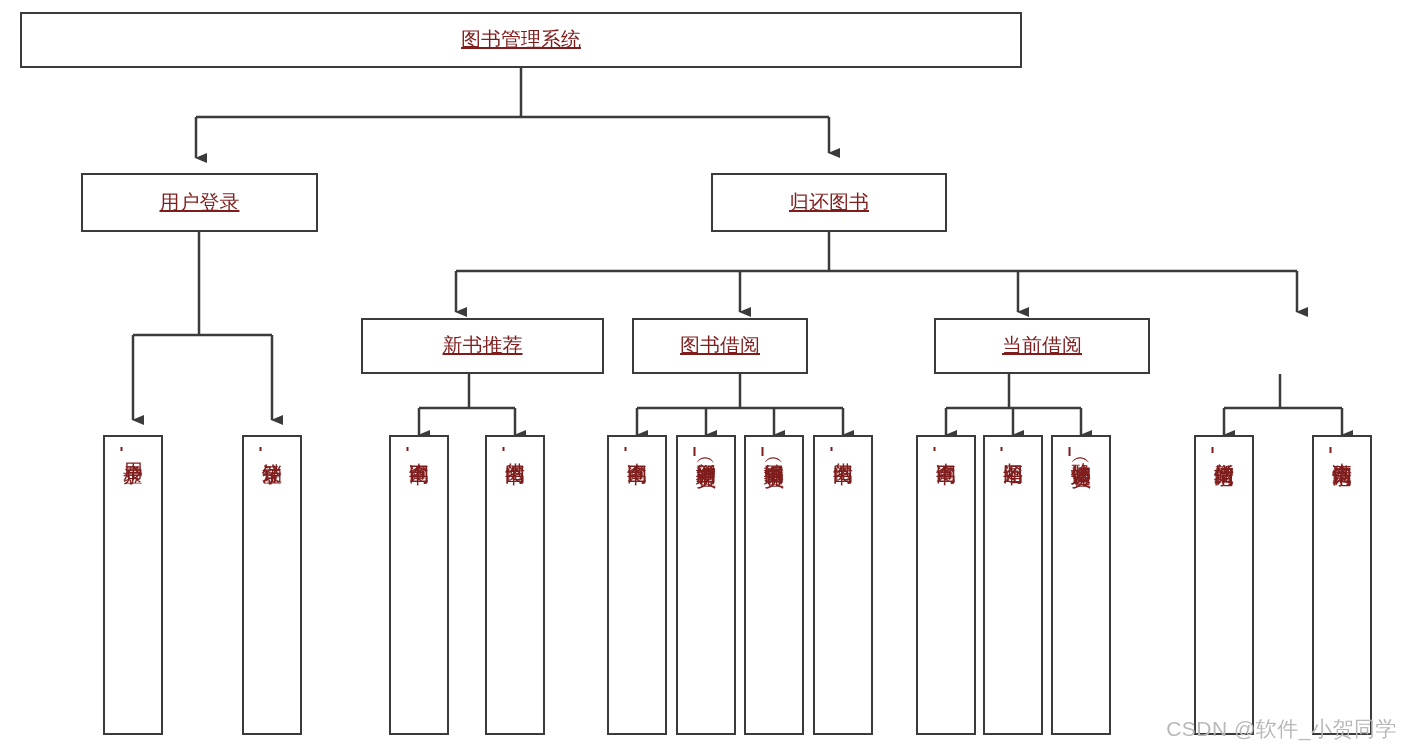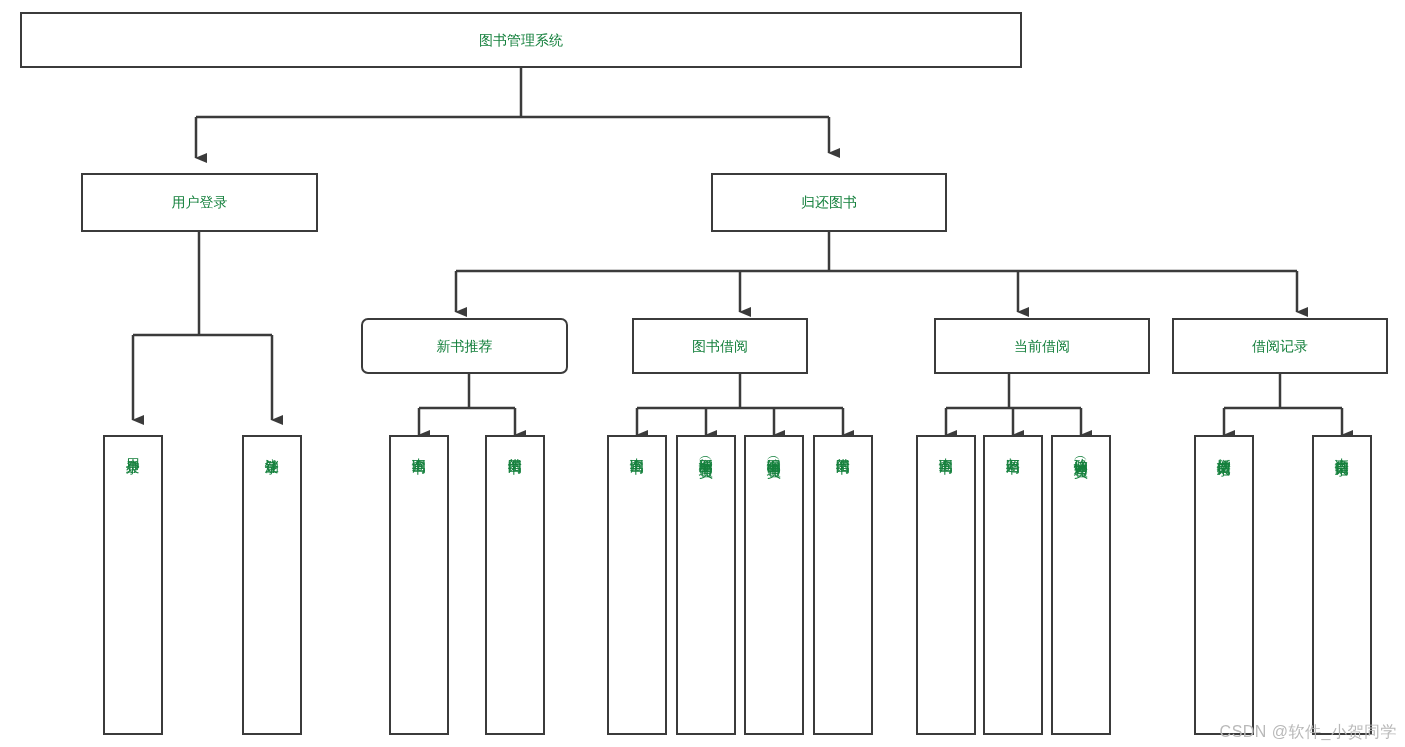--- a/index.html
+++ b/index.html
@@ -28,42 +28,43 @@
     position: absolute;
     box-sizing: border-box;
     border: 2px solid #3b3b3b;
     background: #ffffff;
     display: flex;
     align-items: center;
     justify-content: center;
     color: #1a1a1a;
   }
   .node-label {
-    font-size: 14px;
+    font-size: 20px;
     line-height: 1.18;
     letter-spacing: 0px;
     white-space: nowrap;
-    color: #15803d;
+    color: #7f1d1d;
+    text-decoration: underline;
   }
   .node.vertical .node-label {
     writing-mode: vertical-rl;
     text-orientation: upright;
     white-space: nowrap;
     line-height: 1.05;
     letter-spacing: 1px;
   }
   .node.leaf {
     align-items: flex-start;
     padding-top: 10px;
   }
   #watermark {
     position: absolute;
     right: 8px;
     bottom: 4px;
-    font-size: 16px;
+    font-size: 21px;
     color: #b9b9b9;
     white-space: nowrap;
     letter-spacing: 0.5px;
   }
 </style>
 </head>
 <body>
 
 <div id="canvas">
 
@@ -123,35 +124,32 @@
   </div>
 
   <div class="node" style="left:81px; top:173px; width:237px; height:59px;">
     <span class="node-label">用户登录</span>
   </div>
 
   <div class="node" style="left:711px; top:173px; width:236px; height:59px;">
     <span class="node-label">归还图书</span>
   </div>
 
-  <div class="node" style="left:361px; top:318px; width:207px; height:56px;border-radius:7px;">
+  <div class="node" style="left:361px; top:318px; width:243px; height:56px;">
     <span class="node-label">新书推荐</span>
   </div>
 
   <div class="node" style="left:632px; top:318px; width:176px; height:56px;">
     <span class="node-label">图书借阅</span>
   </div>
 
   <div class="node" style="left:934px; top:318px; width:216px; height:56px;">
     <span class="node-label">当前借阅</span>
   </div>
 
-  <div class="node" style="left:1172px; top:318px; width:216px; height:56px;">
-    <span class="node-label">借阅记录</span>
-  </div>
 
   <div class="node vertical leaf" style="left:103px; top:435px; width:60px; height:300px;">
     <span class="node-label">用户登录</span>
   </div>
   <div class="node vertical leaf" style="left:242px; top:435px; width:60px; height:300px;">
     <span class="node-label">注销登录</span>
   </div>
 
   <div class="node vertical leaf" style="left:389px; top:435px; width:60px; height:300px;">
     <span class="node-label">查询图书</span>

